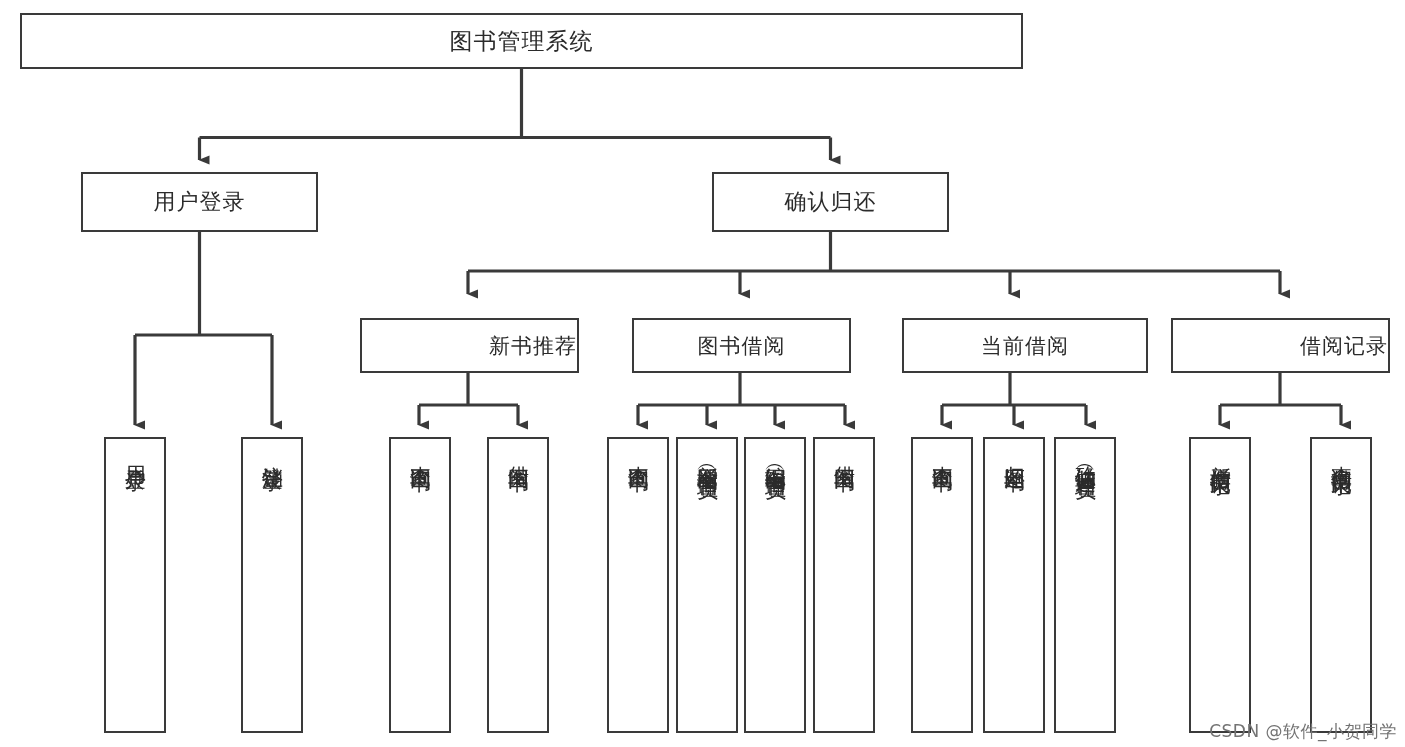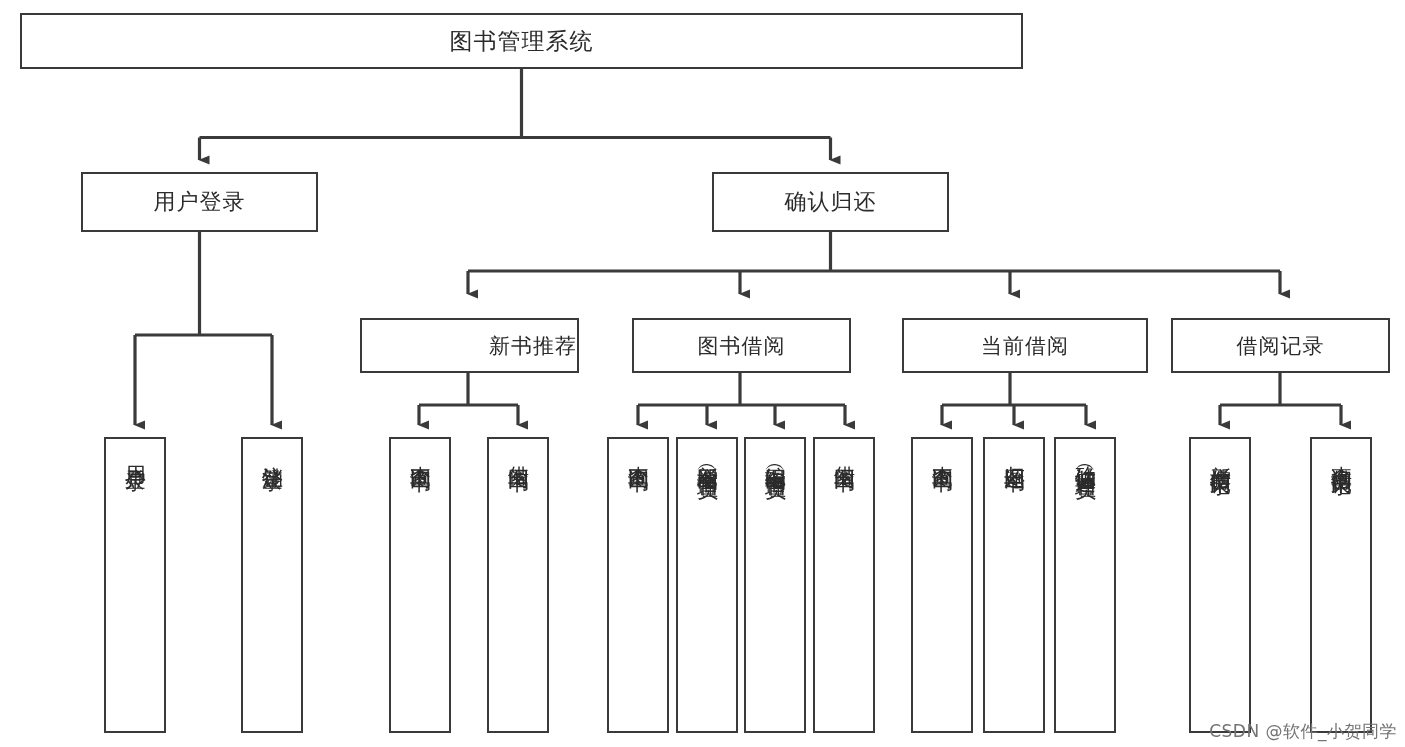--- a/index.html
+++ b/index.html
@@ -141,21 +141,21 @@
 
   <div class="node lvl2" style="left:360px; top:318px; width:219px; height:55px;justify-content:flex-end;">
     <span class="htext">新书推荐</span>
   </div>
   <div class="node lvl2" style="left:632px; top:318px; width:219px; height:55px;">
     <span class="htext">图书借阅</span>
   </div>
   <div class="node lvl2" style="left:902px; top:318px; width:246px; height:55px;">
     <span class="htext">当前借阅</span>
   </div>
-  <div class="node lvl2" style="left:1171px; top:318px; width:219px; height:55px;">
+  <div class="node lvl2" style="left:1171px; top:318px; width:219px; height:55px;justify-content:flex-end;">
     <span class="htext">借阅记录</span>
   </div>
 
   <div class="node leaf" style="left:104px; top:437px; width:62px; height:296px;">
     <span class="vtext">用户登录</span>
   </div>
   <div class="node leaf" style="left:241px; top:437px; width:62px; height:296px;">
     <span class="vtext">注销登录</span>
   </div>
   <div class="node leaf" style="left:389px; top:437px; width:62px; height:296px;">

